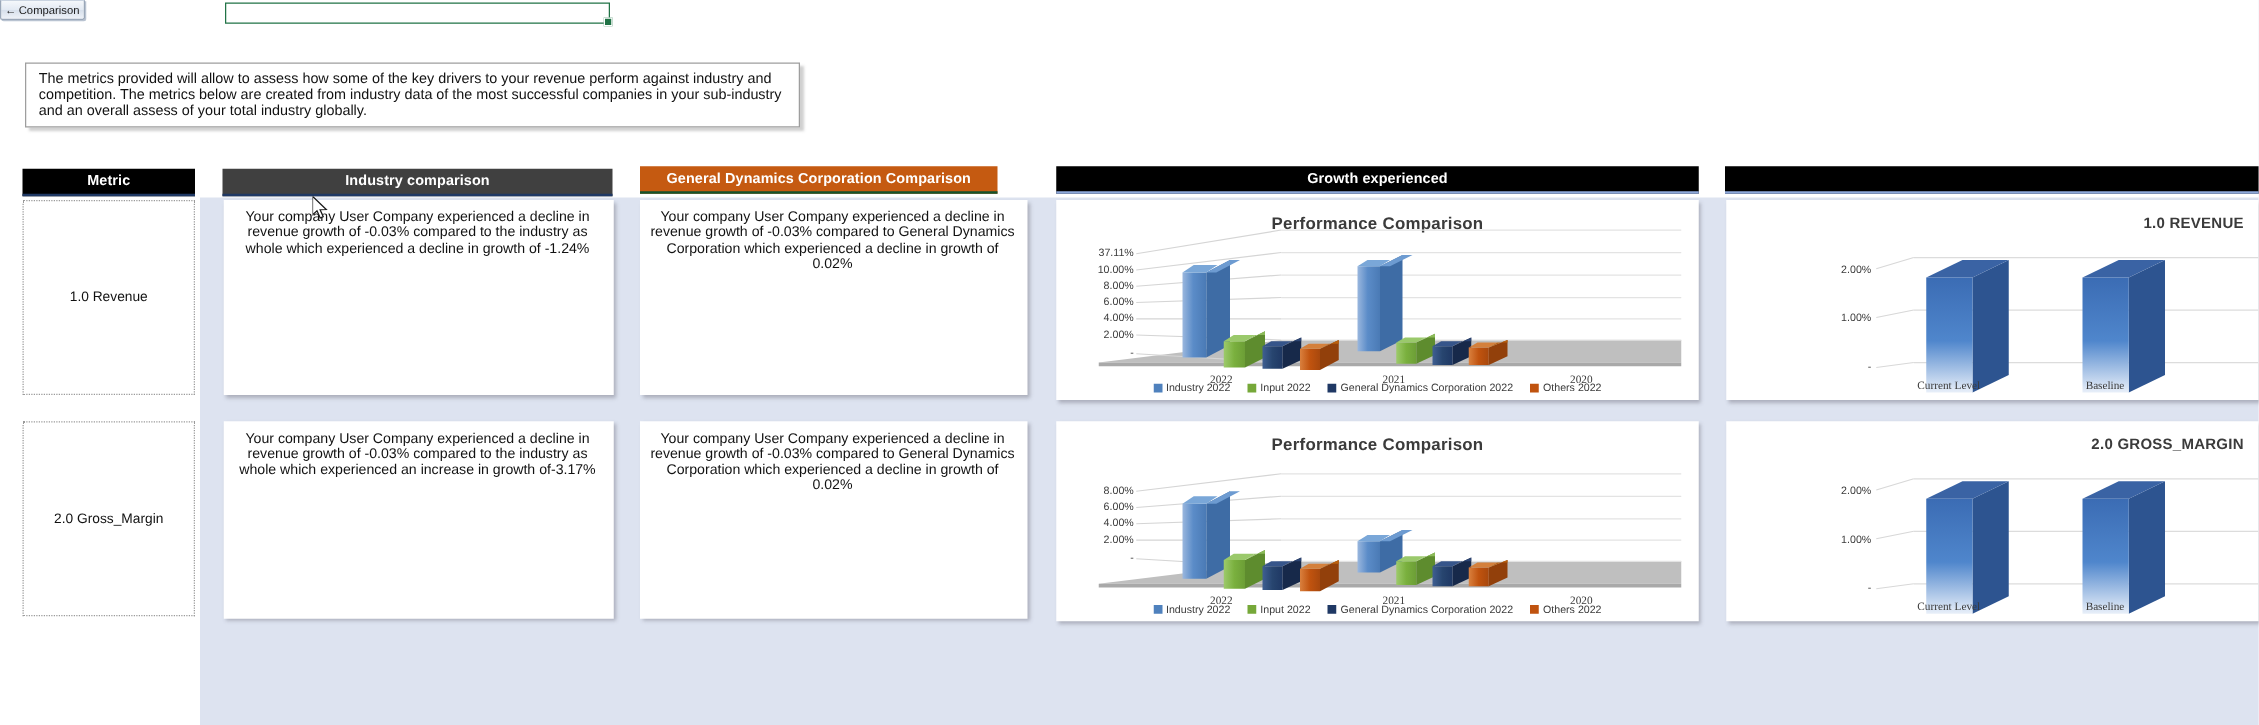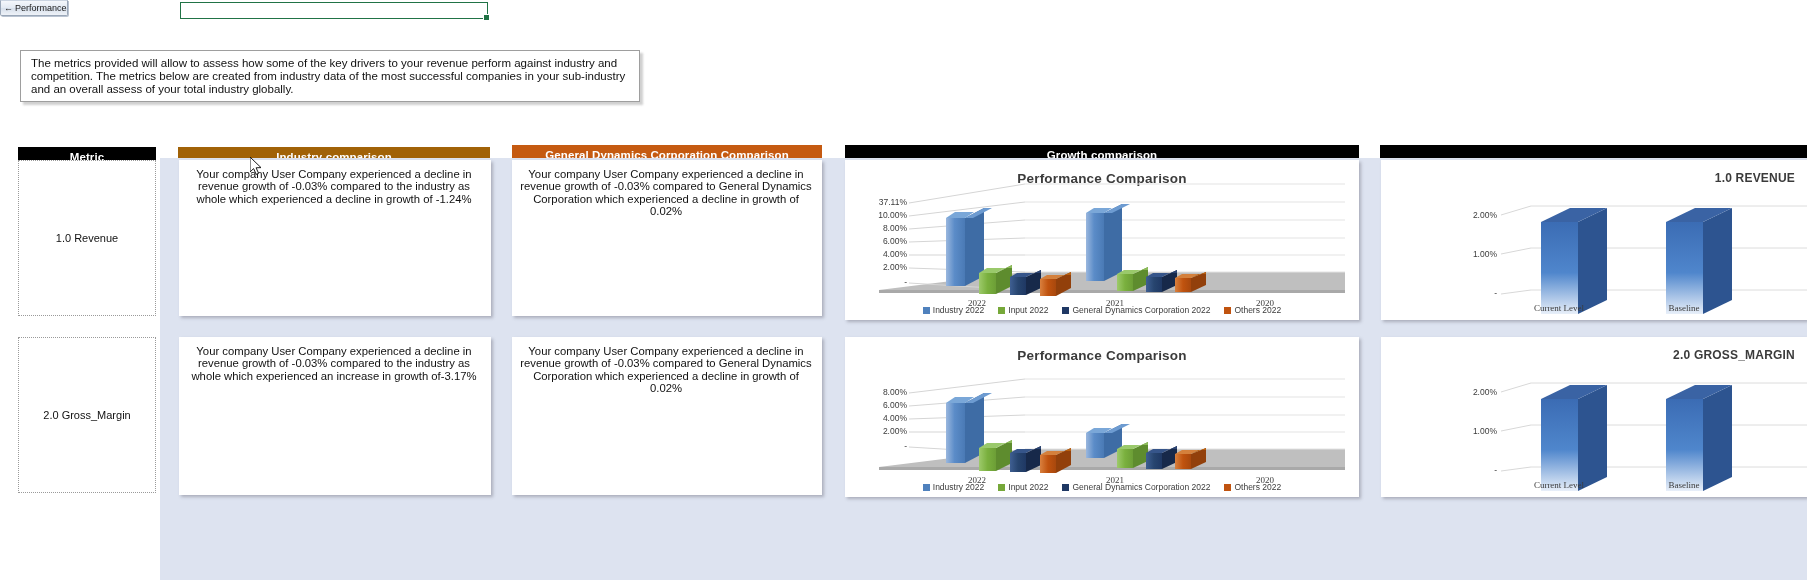--- a/index.html
+++ b/index.html
@@ -50,25 +50,25 @@
     box-shadow:3px 3px 2px rgba(120,120,120,.35);
     font-size:11.5px;color:#111;line-height:13.2px;
     padding:6px 8px 0 10px;box-sizing:border-box;
   }
 
   
   .hdr{
     position:absolute;height:22px;color:#ffffff;
     font-size:11.5px;font-weight:bold;
     display:flex;align-items:center;justify-content:center;
-    box-sizing:border-box;white-space:nowrap;letter-spacing:.1px;margin-top:12px;
+    box-sizing:border-box;white-space:nowrap;letter-spacing:.1px;
   }
   .hdr.metric{left:18px;top:135px;width:138px;background:#000000;border-bottom:2px solid #1f3864;}
-  .hdr.industry{left:178px;top:135px;width:312px;background:#a16207;border-bottom:2px solid #1f3864;}
-  .hdr.gd{left:512px;top:133px;width:310px;background:#c55a11;border-bottom:2px solid #eab308;}
+  .hdr.industry{left:178px;top:135px;width:312px;background:#404040;border-bottom:2px solid #1f3864;}
+  .hdr.gd{left:512px;top:133px;width:286px;background:#c55a11;border-bottom:2px solid #14532d;}
   .hdr.growth{left:845px;top:133px;width:514px;background:#000000;border-bottom:2px solid #8ea9db;}
   .hdr.last{left:1380px;top:133px;width:427px;background:#000000;border-bottom:2px solid #8ea9db;}
 
   
   .gridbg{
     position:absolute;left:160px;top:158px;width:1647px;height:430px;
     background:#dde3f0;
   }
 
   
@@ -125,21 +125,21 @@
   
   .cursor{position:absolute;left:250px;top:157px;width:14px;height:20px;pointer-events:none;}
 </style>
 </head>
 <body>
 
 <div class="root">
 
   <div class="nav-tab">
     <span class="arrow">←</span>
-    <span>Performance</span>
+    <span>Comparison</span>
   </div>
 
   <div class="cellbox">
     <span></span>
     <span class="handle"></span>
   </div>
 
 
   <div class="note">
     <span>The metrics provided will allow to assess how some of the key drivers to your revenue perform against industry and competition. The metrics below are created from industry data of the most successful companies in your sub-industry and an overall assess of your total industry globally.</span>
@@ -148,21 +148,21 @@
   <div class="hdr metric">
       <span>Metric</span>
     </div>
   <div class="hdr industry">
       <span>Industry comparison</span>
     </div>
   <div class="hdr gd">
       <span>General Dynamics Corporation Comparison</span>
     </div>
   <div class="hdr growth">
-      <span>Growth comparison</span>
+      <span>Growth experienced</span>
     </div>
   <div class="hdr last">
       <span></span>
     </div>
 
   <div class="gridbg"></div>
 
   <div class="metric-cell r1">
     <span>1.0 Revenue</span>
   </div>

